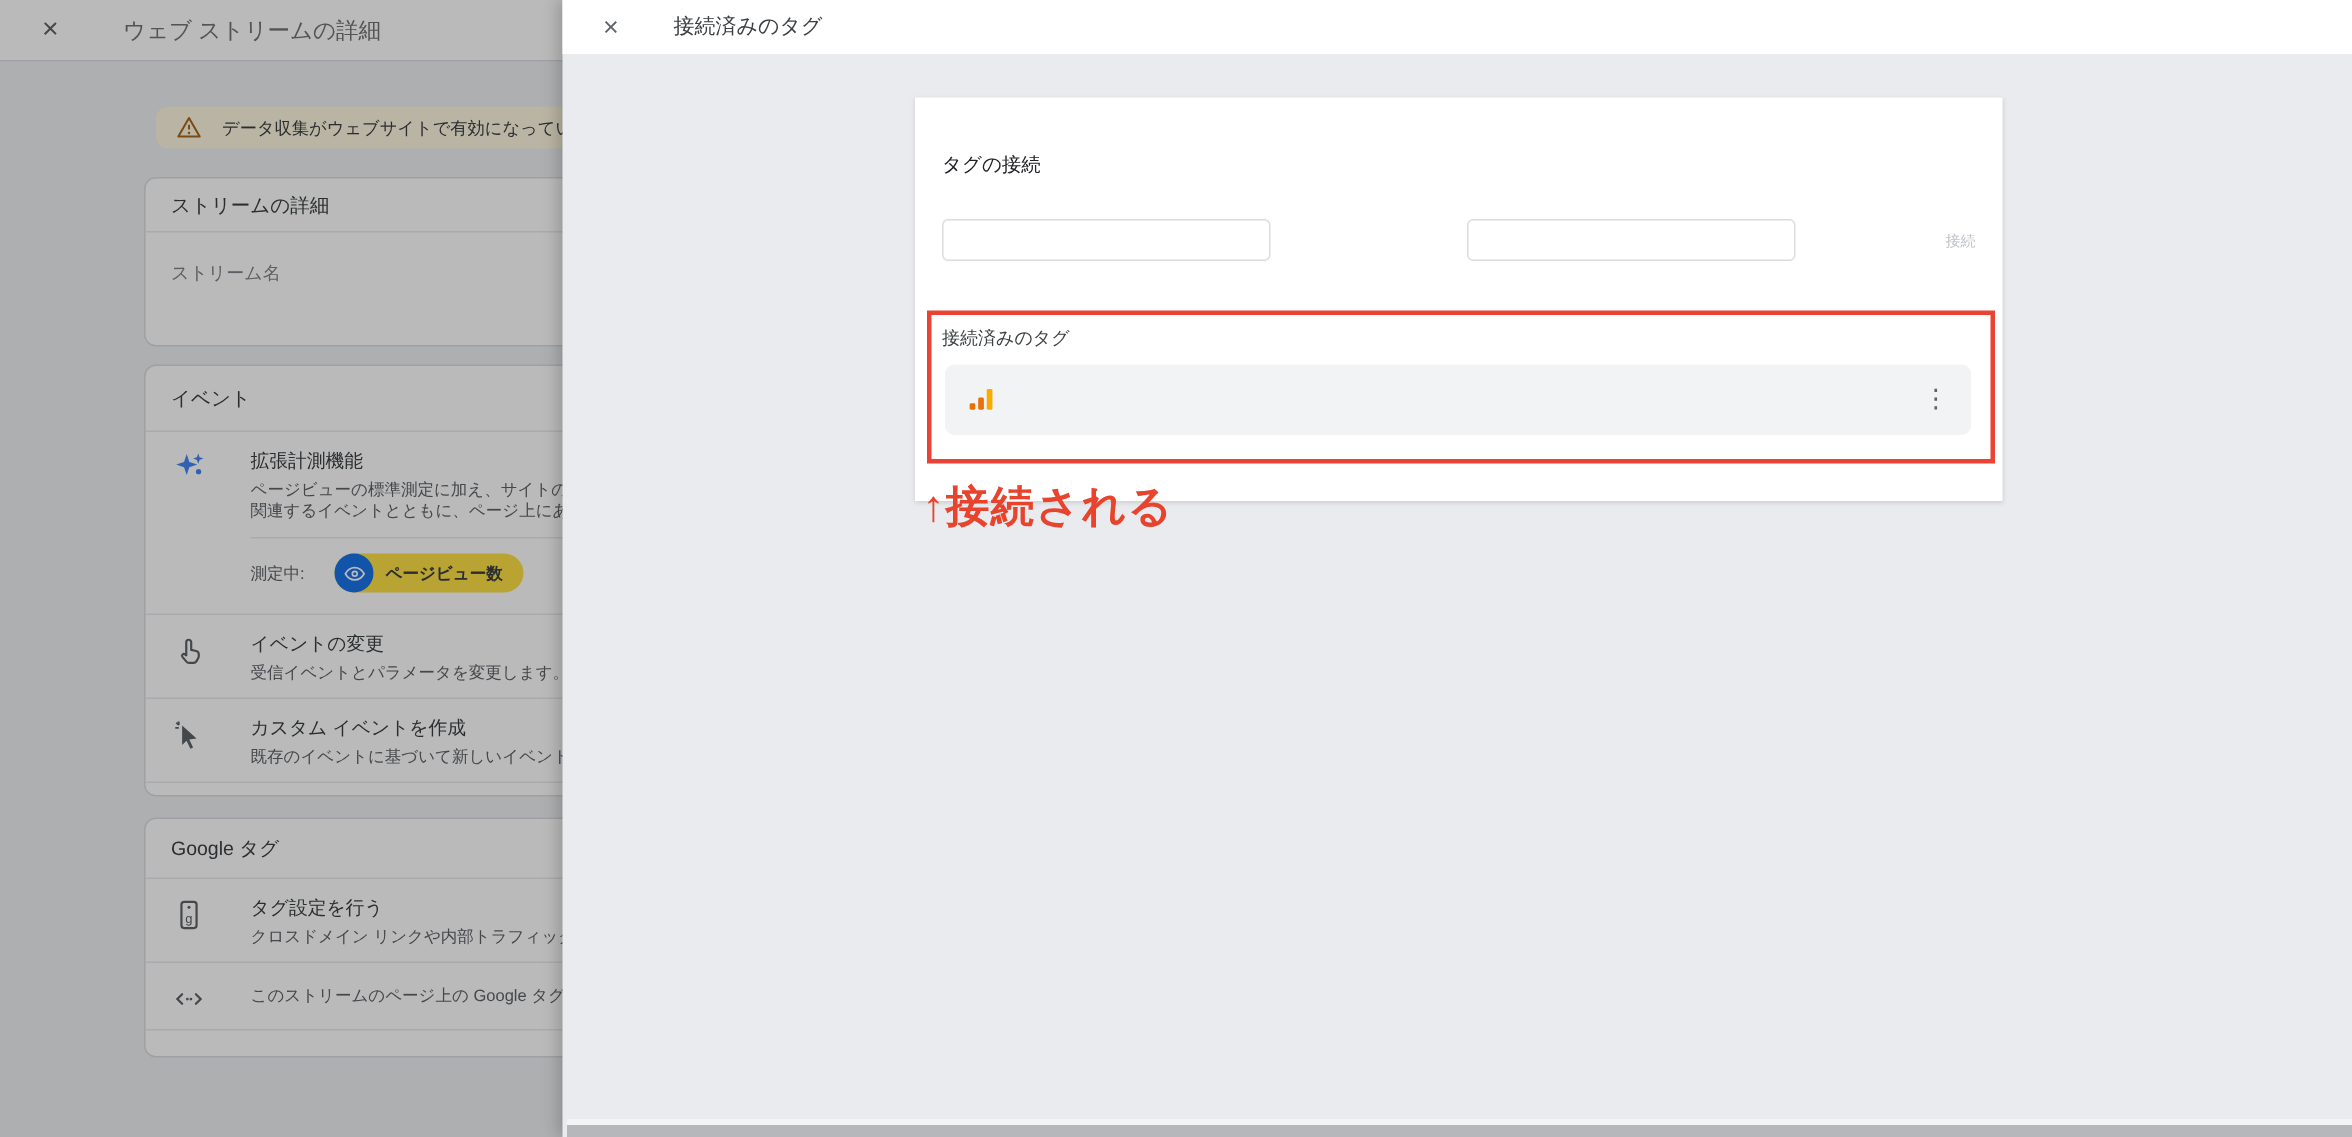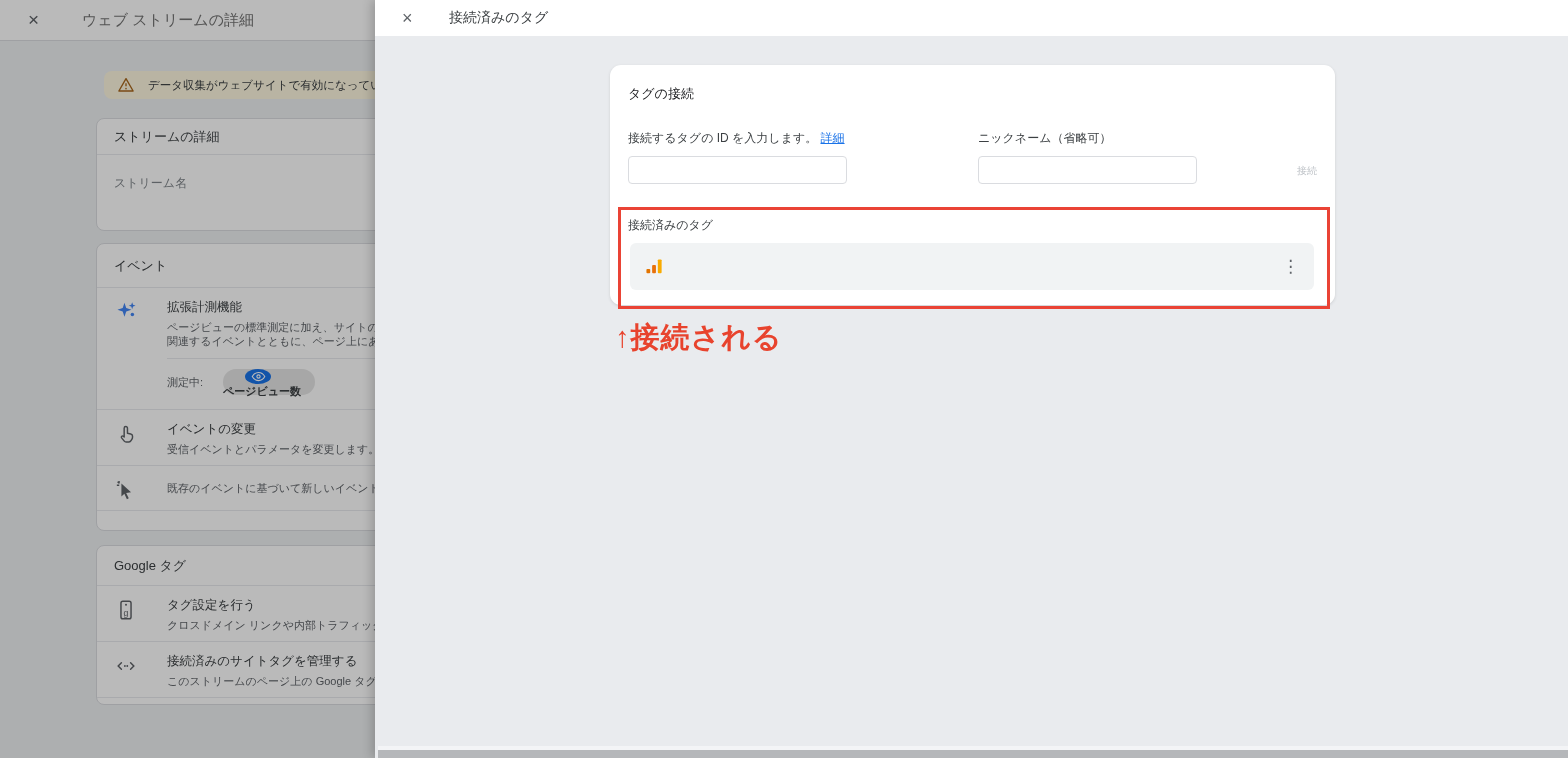--- a/index.html
+++ b/index.html
@@ -26,36 +26,36 @@
   .plain-label { font-size:12px; color:#80868b; }
   .row { display:flex; padding:11px 16px 9px 18px; border-bottom:1px solid #e8eaed; }
   .row:last-child { border-bottom:none; }
   .row-icon { width:22px; flex:0 0 22px; margin-top:2px; }
   .row-body { margin-left:30px; min-width:0; }
   .row-title { font-size:12.5px; color:#3c4043; }
   .row-desc { font-size:11px; color:#5f6368; margin-top:4px; line-height:14px; white-space:nowrap; }
   .inner-div { border-top:1px solid #e8eaed; margin:10px 0 10px 0; width:534px; }
   .measuring { display:flex; align-items:center; }
   .measuring-label { font-size:11px; color:#5f6368; margin-right:20px; }
-  .badge { display:inline-flex; align-items:center; background:#e5e5e5; border-radius:13px;
-    height:26px; padding-right:14px;flex-direction:column; }
+  .badge { display:inline-flex; align-items:center; background:#fde047; border-radius:13px;
+    height:26px; padding-right:14px; }
   .badge-eye { width:26px; height:26px; border-radius:50%; background:#1a73e8;
     display:flex; align-items:center; justify-content:center; margin-right:8px; }
   .badge-text { font-size:11px; color:#3c4043; font-weight:bold; }
   .link { color:#1a73e8; text-decoration:underline; cursor:pointer; }
   .scrim { position:absolute; inset:0; background:rgba(0,0,0,0.27); }
   
   .overlay { position:absolute; left:375px; top:0; right:0; bottom:0; background:#e9ebee;
     box-shadow:-3px 0 10px rgba(0,0,0,0.20); }
   .ov-header { height:36px; background:#ffffff; display:flex; align-items:center; padding-left:27px; }
   .ov-close { font-size:18px; color:#5f6368; width:20px; cursor:pointer; }
   .ov-title { font-size:14px; color:#3c4043; margin-left:27px; }
-  .connect-card { position:absolute; left:235px; top:65px; width:725px; height:240px;
-    background:#ffffff; border-radius:11px; box-shadow:0 1px 3px rgba(60,64,67,0.16);
-    padding:20px 18px; }
+  .connect-card { position:absolute; left:235px; top:65px; width:725px; height:269px;
+    background:#ffffff; border-radius:0; box-shadow:0 1px 3px rgba(60,64,67,0.16);
+    padding:36px 18px; }
   .cc-title { font-size:13px; color:#202124; }
   .cc-desc { font-size:12px; color:#5f6368; margin-top:11px; }
   .cc-form { display:flex; margin-top:27px; }
   .cc-col-left { width:350px; }
   .cc-col-right { width:300px; }
   .cc-col-btn { flex:1; text-align:right; display:flex; align-items:flex-end; justify-content:flex-end; }
   .cc-label { font-size:12px; color:#3c4043; margin-bottom:9px; }
   .cc-input { width:219px; height:28px; border:1px solid #dadce0; border-radius:4px;
     background:#fff; outline:none; padding:0 8px; font-size:12px; color:#202124; }
   .connect-btn { border:none; background:none; font-size:10px; color:#bdc1c6;
@@ -141,20 +141,21 @@
         </div>
       </div>
     </div>
 
     <div class="row">
       <svg class="row-icon" width="22" height="22" viewBox="0 0 24 24">
         <path d="M7 5 L17.5 14.5 L12.2 15.3 L15 21 L13 22 L10.2 16.2 L7 19.2 Z" fill="#5f6368"></path>
         <path d="M4.5 2.2 v2.6 M2 6.8 h2.6 M2.8 3 l1.8 1.8" stroke="#5f6368" stroke-width="1.4" fill="none"></path>
       </svg>
       <div class="row-body">
+        <div class="row-title">カスタム イベントを作成</div>
         <div class="row-desc">既存のイベントに基づいて新しいイベントを作成します。</div>
       </div>
     </div>
 
     <div class="row">
       
       
     </div>
   </div>
 
@@ -173,21 +174,20 @@
       </div>
     </div>
 
     <div class="row">
       <svg class="row-icon" width="22" height="22" viewBox="0 0 24 24">
         <path d="M7 8.5 L3.5 12 L7 15.5 M17 8.5 L20.5 12 L17 15.5" fill="none" stroke="#5f6368" stroke-width="1.6" stroke-linecap="round"></path>
         <circle cx="10.8" cy="12" r="1" fill="#5f6368"></circle>
         <circle cx="13.4" cy="12" r="1" fill="#5f6368"></circle>
       </svg>
       <div class="row-body">
-        <div class="row-title">接続済みのサイトタグを管理する</div>
         <div class="row-desc">このストリームのページ上の Google タグを使用して、追</div>
       </div>
     </div>
 
     <div class="row">
       
       
     </div>
   </div>
 
@@ -198,28 +198,23 @@
 
   <div class="ov-header">
     <span class="ov-close">×</span>
     <span class="ov-title">接続済みのタグ</span>
   </div>
 
   <div class="connect-card">
     <div class="cc-title">タグの接続</div>
     <div class="cc-form">
       <div class="cc-col-left">
-        <div class="cc-label">
-          <span>接続するタグの ID を入力します。</span>
-          <span class="link">詳細</span>
-        </div>
         <input class="cc-input" type="text" value="" style="">
       </div>
       <div class="cc-col-right">
-        <div class="cc-label">ニックネーム（省略可）</div>
         <input class="cc-input" type="text" value="" style="">
       </div>
       <div class="cc-col-btn">
         <button class="connect-btn" disabled="">接続</button>
       </div>
     </div>
   </div>
 
   <div class="red-box">
     <div class="ct-label">接続済みのタグ</div>

